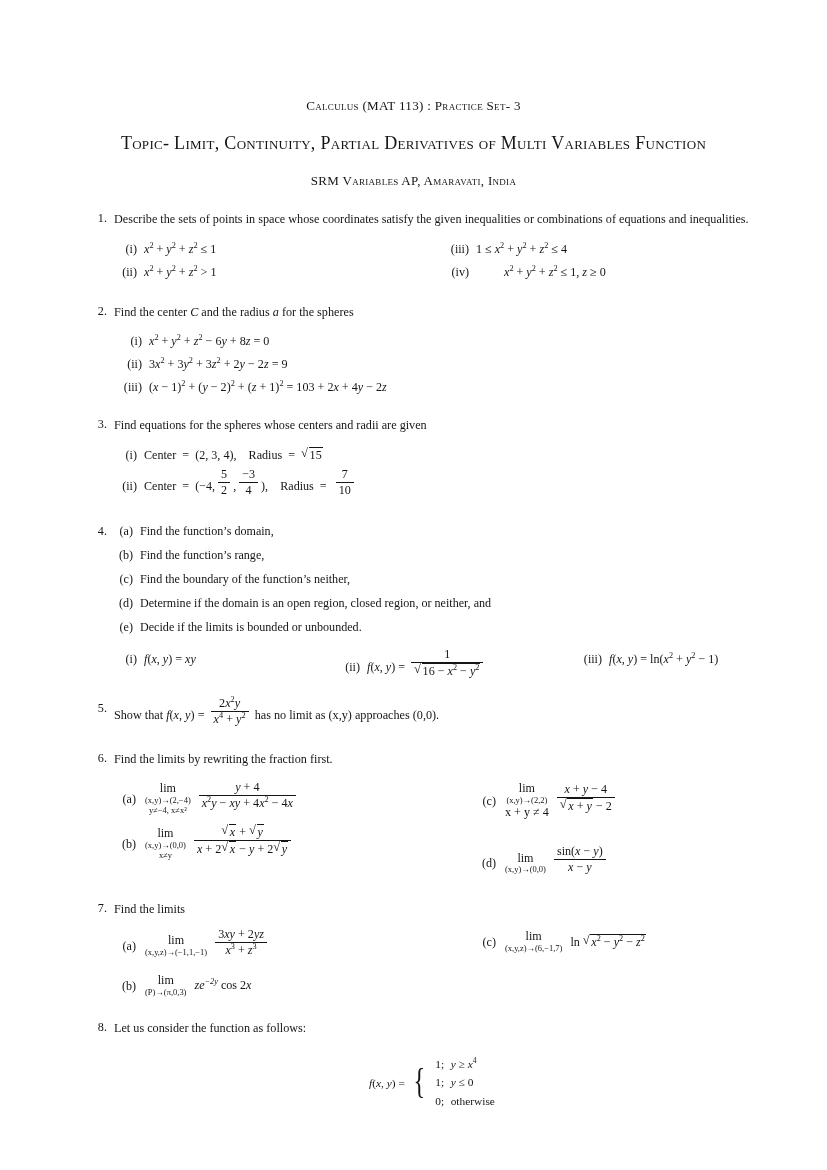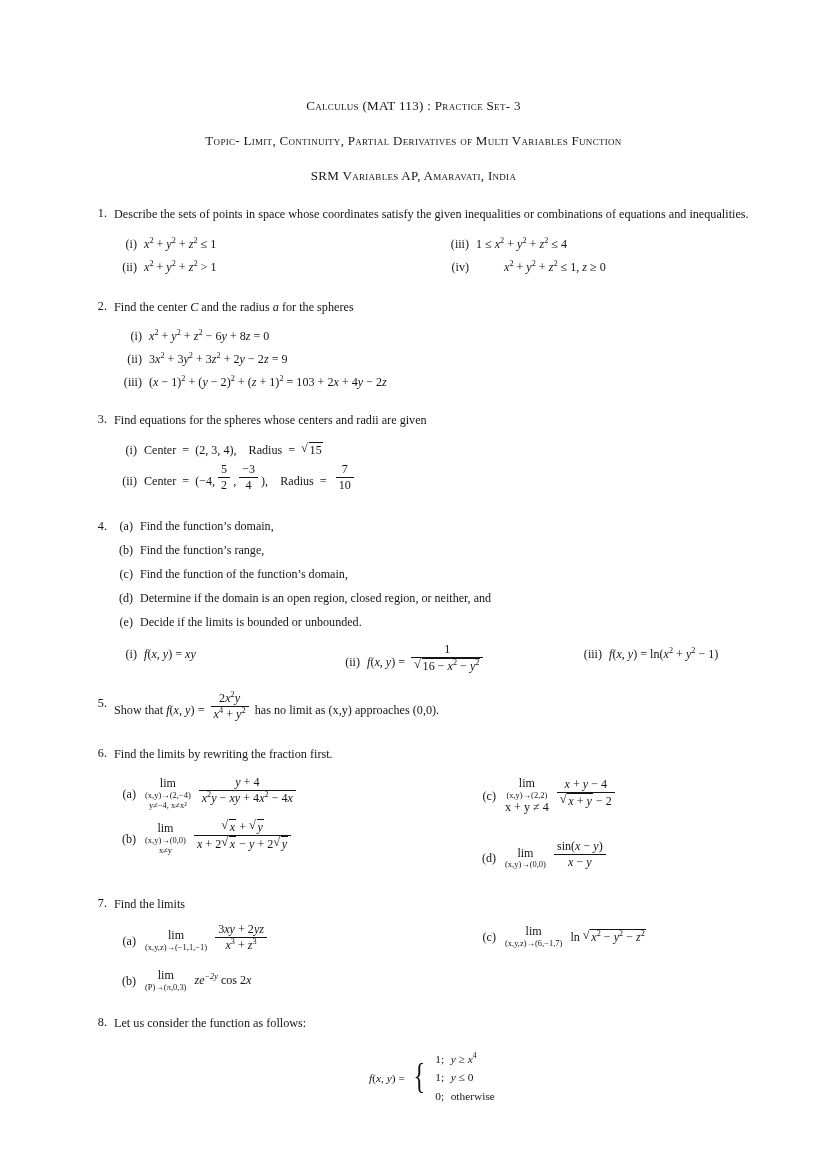--- a/index.html
+++ b/index.html
@@ -9,21 +9,21 @@
     color:#151515;
     font-size:11.4px;
     position:relative;
     overflow:hidden;
   }
   .page{position:relative;width:827px;height:1170px;padding:0;box-sizing:border-box;}
 
   
   .hdr{text-align:center;font-variant:small-caps;letter-spacing:.3px;}
   .hdr1{margin-top:98px;font-size:13.1px;}
-  .hdr2{margin-top:18.5px;font-size:13px;}
+  .hdr2{margin-top:18.5px;font-size:18px;}
   .hdr3{margin-top:19px;font-size:13.0px;}
 
   
   .prob{position:relative;margin-left:92px;margin-right:55px;}
   .prob-row{display:flex;align-items:flex-start;}
   .num{width:22px;flex:0 0 22px;text-align:right;padding-right:7px;box-sizing:border-box;font-size:12.2px;}
   .stem{flex:1;font-size:12.2px;line-height:1.38;text-align:justify;}
   .stem.nj{text-align:left;}
 
   
@@ -175,21 +175,21 @@
         <div class="sub">
           <div class="tag w26">(a)</div>
           <div class="body">Find the function’s domain,</div>
         </div>
         <div class="sub" style="margin-top:9px;">
           <div class="tag w26">(b)</div>
           <div class="body">Find the function’s range,</div>
         </div>
         <div class="sub" style="margin-top:9px;">
           <div class="tag w26">(c)</div>
-          <div class="body">Find the function of the function’s domain,</div>
+          <div class="body">Find the boundary of the function’s neither,</div>
         </div>
         <div class="sub" style="margin-top:9px;">
           <div class="tag w26">(d)</div>
           <div class="body">Determine if the domain is an open region, closed region, or neither, and</div>
         </div>
         <div class="sub" style="margin-top:9px;">
           <div class="tag w26">(e)</div>
           <div class="body">Decide if the limits is bounded or unbounded.</div>
         </div>
       </div>

